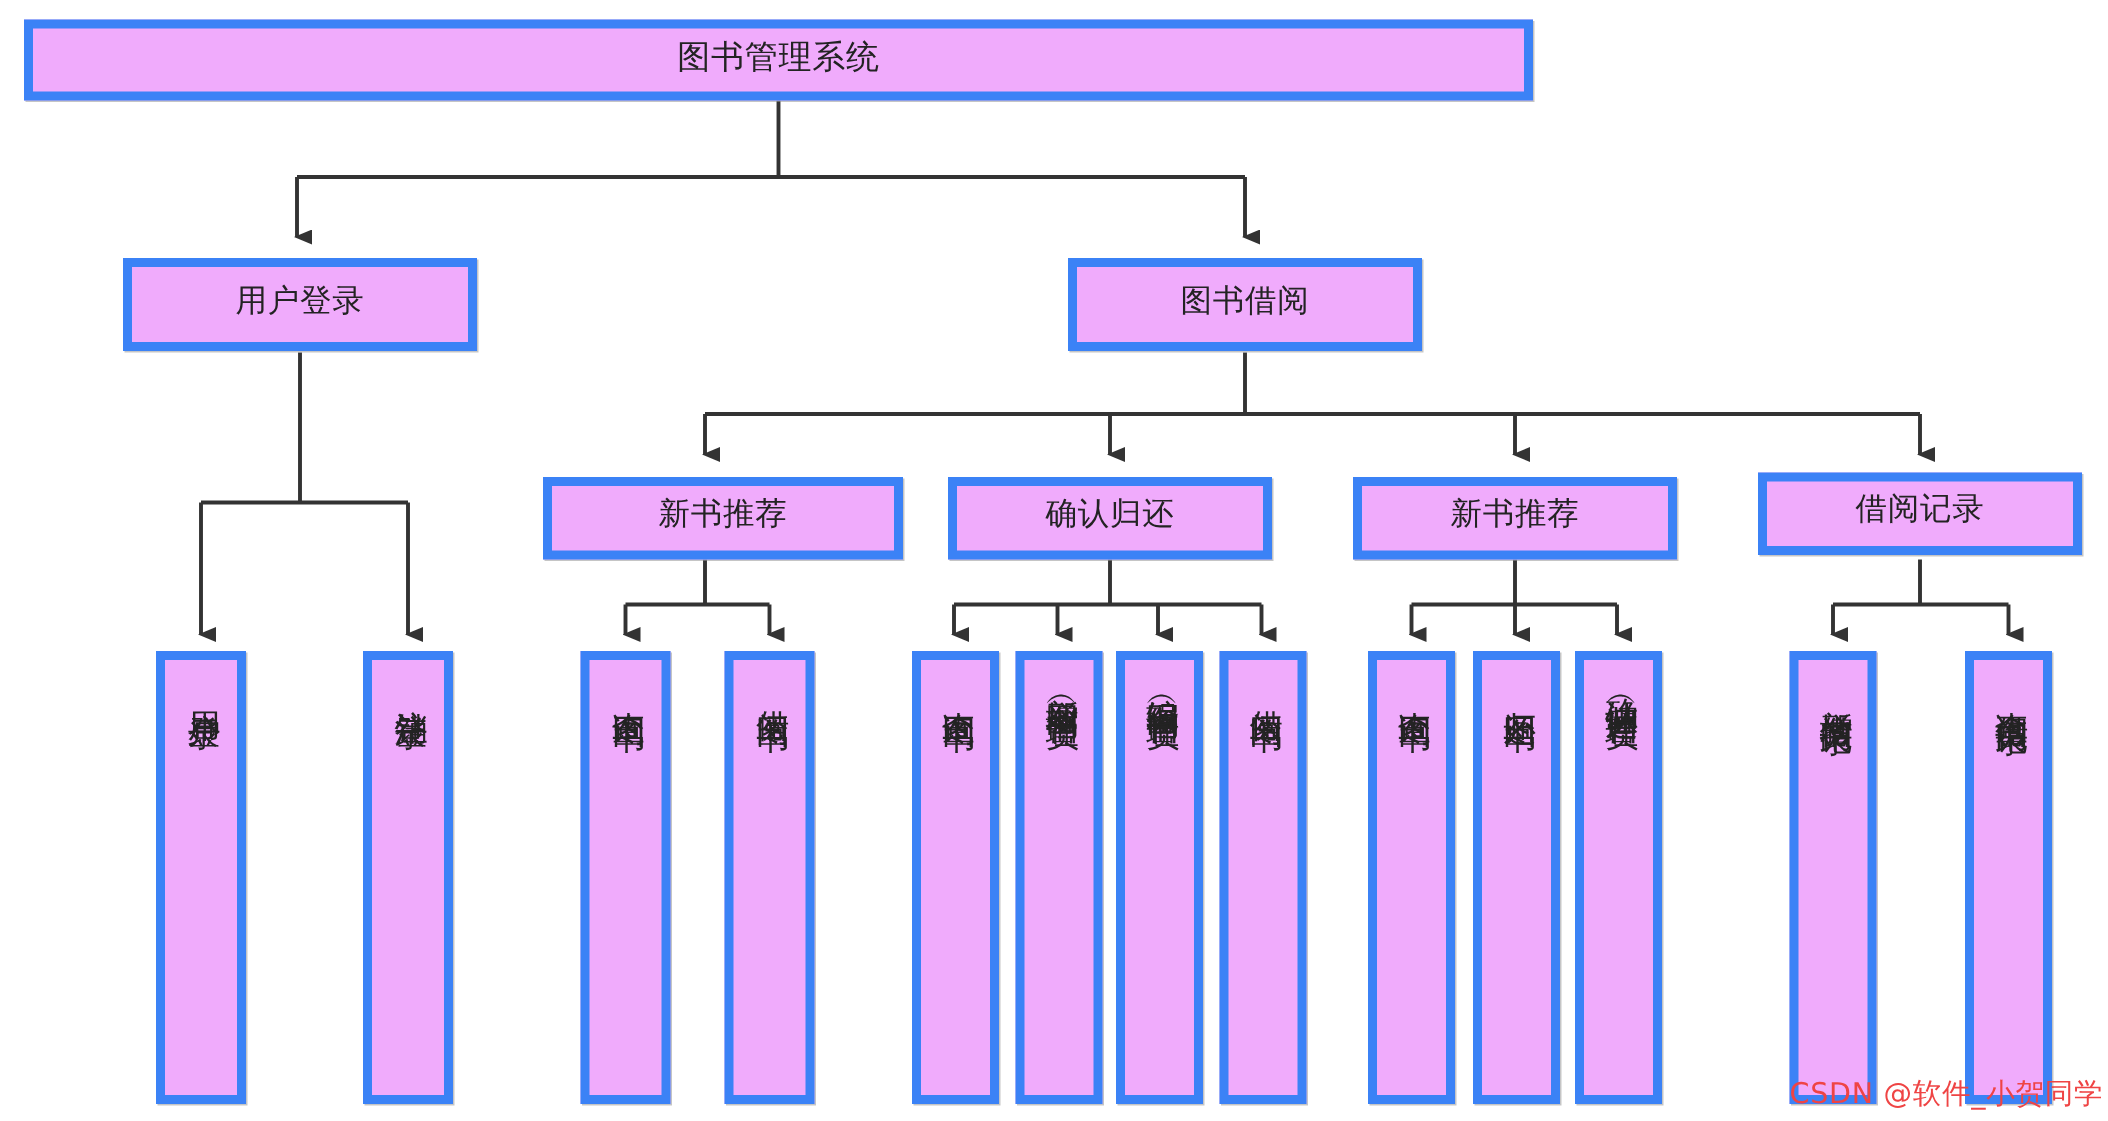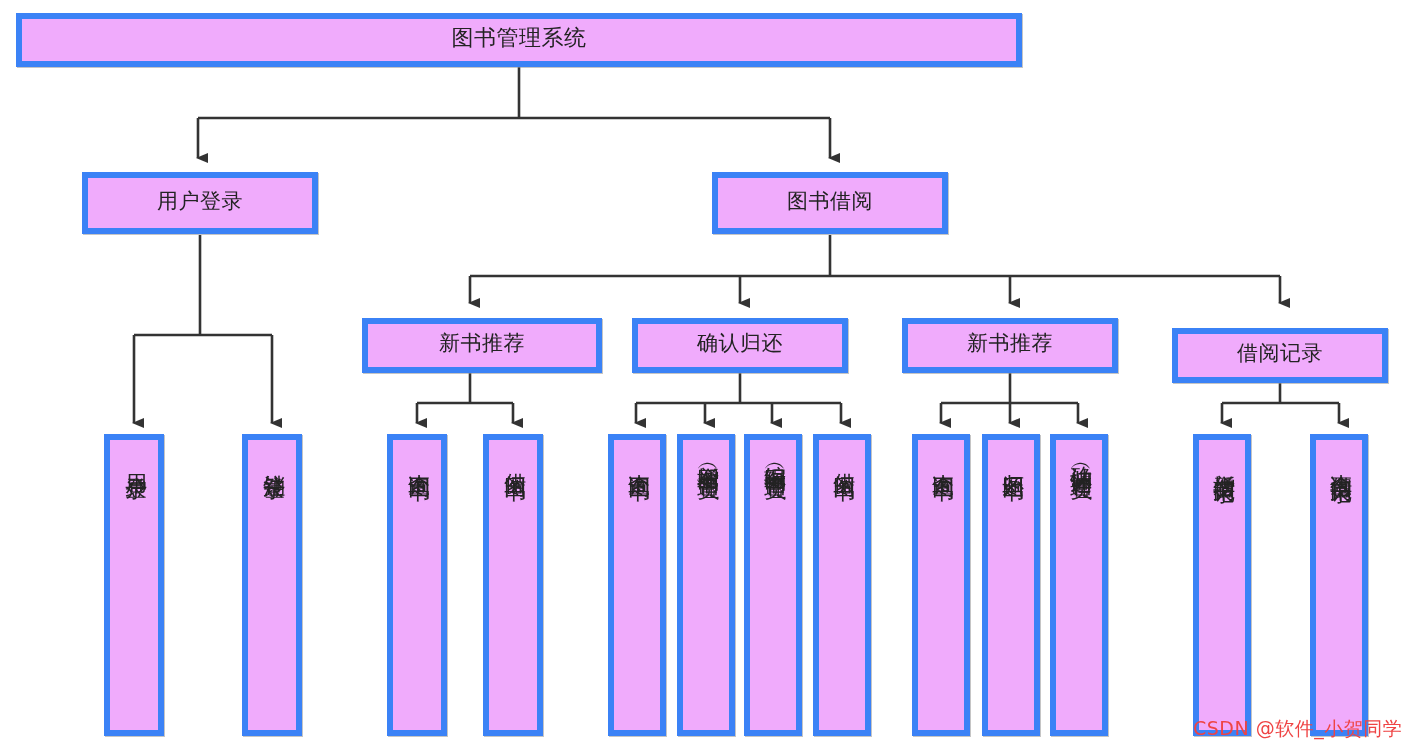--- a/index.html
+++ b/index.html
@@ -135,21 +135,21 @@
 
   <div class="node" style="left:362px; top:318px; width:240px; height:55px;">
     <span class="label">新书推荐</span>
   </div>
   <div class="node" style="left:632px; top:318px; width:216px; height:55px;">
     <span class="label">确认归还</span>
   </div>
   <div class="node" style="left:902px; top:318px; width:216px; height:55px;">
     <span class="label">新书推荐</span>
   </div>
-  <div class="node" style="left:1172px; top:328px; width:216px; height:55px;">
+  <div class="node" style="left:1172px; top:315px; width:216px; height:55px;">
     <span class="label">借阅记录</span>
   </div>
 
   <div class="node vertical" style="left:104px; top:434px; width:60px; height:302px;">
     <span class="label">用户登录</span>
   </div>
   <div class="node vertical" style="left:242px; top:434px; width:60px; height:302px;">
     <span class="label">注销登录</span>
   </div>
 

